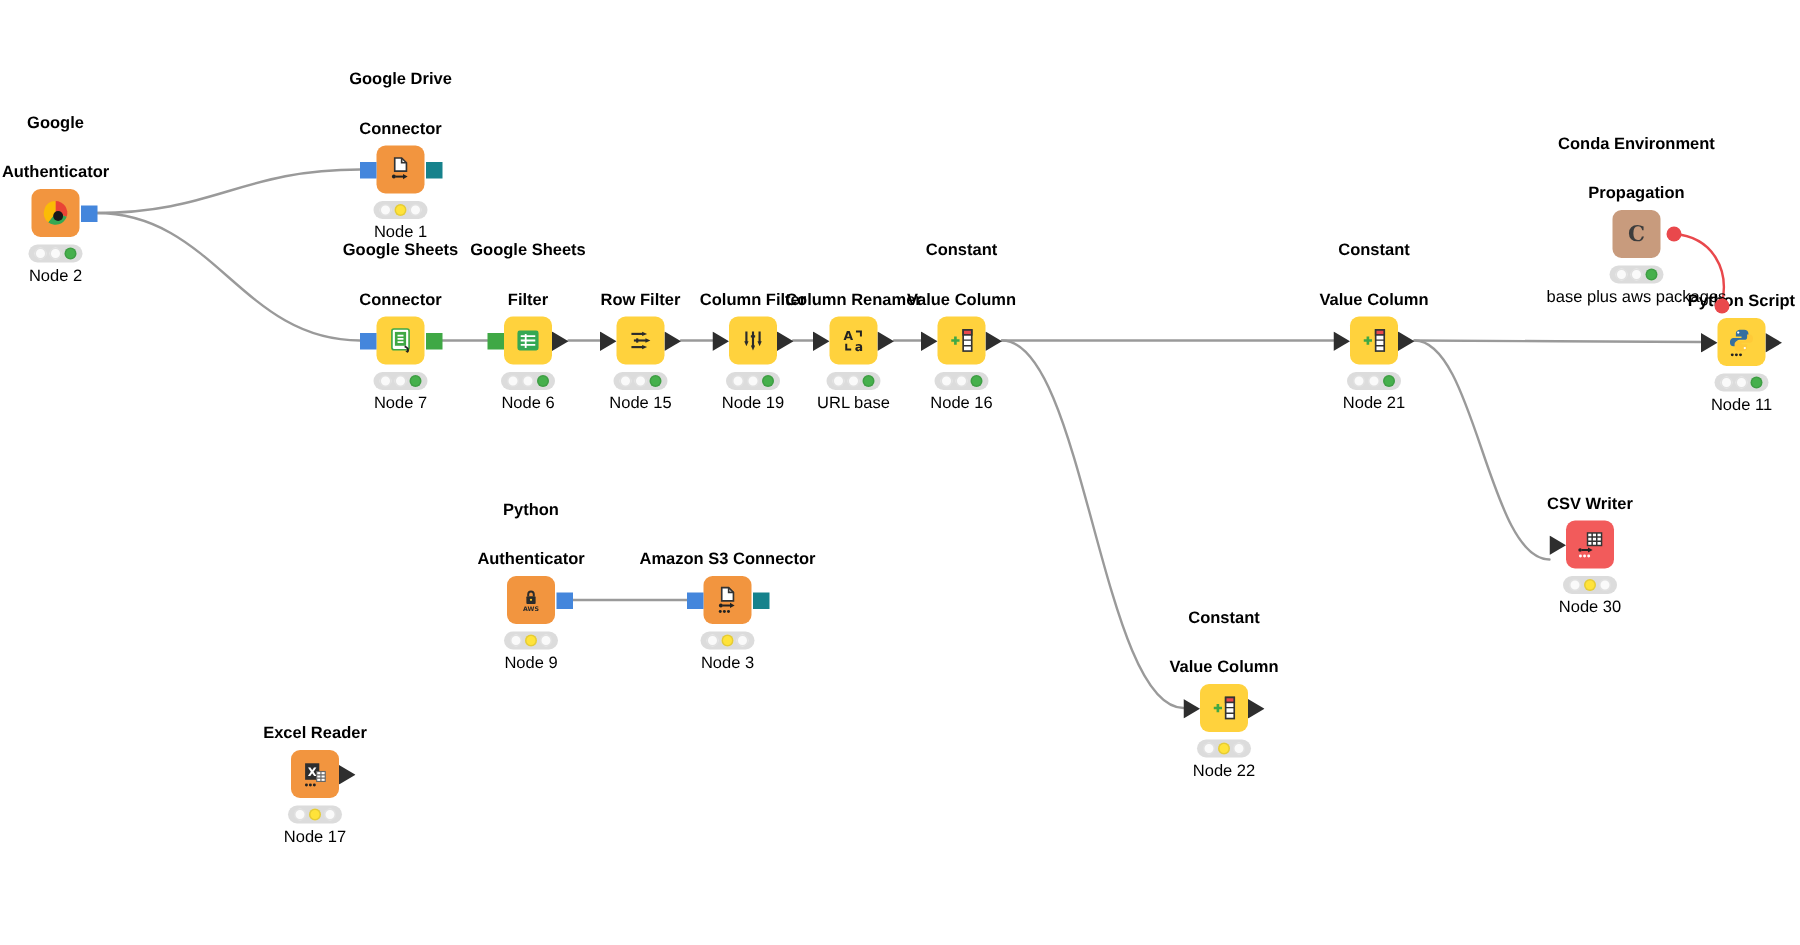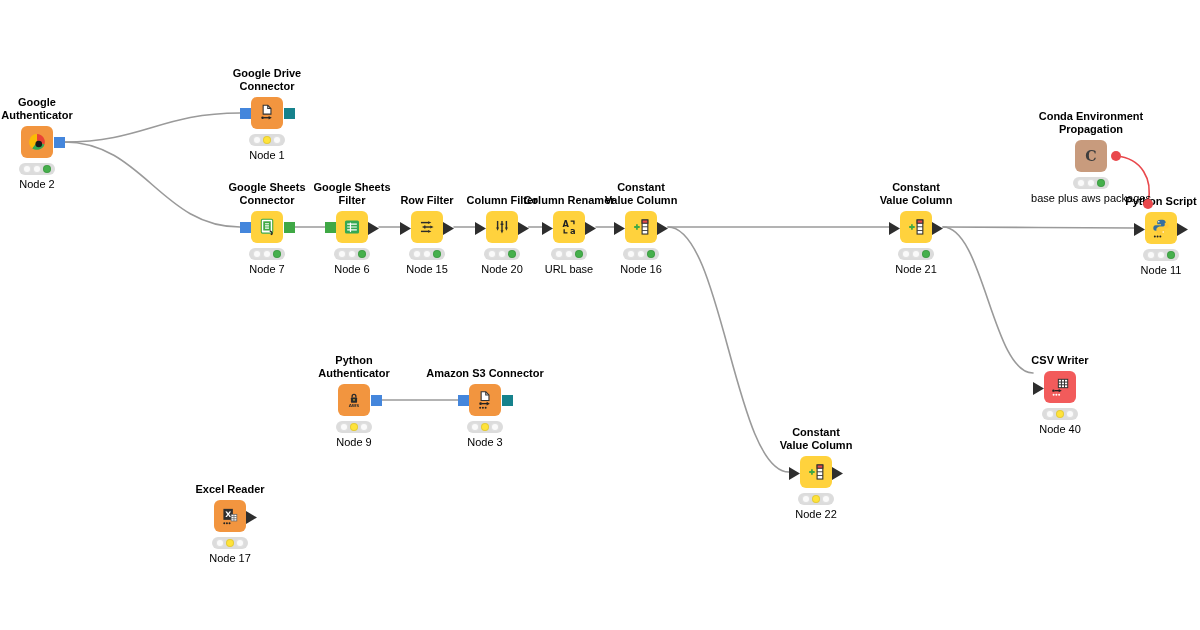--- a/index.html
+++ b/index.html
@@ -12,21 +12,21 @@
   .node{position:absolute;width:32px;height:32px;z-index:2;}
   .node-icon{
     width:32px;height:32px;border-radius:6px;
     display:flex;align-items:center;justify-content:center;
   }
   .node-label{
     position:absolute;bottom:36px;left:50%;transform:translateX(-50%);
     width:160px;text-align:center;font-size:11px;font-weight:bold;
     line-height:13px;color:#000;pointer-events:none;
   }
-  .node-label .line{white-space:nowrap;}
+  .node-label .line{white-space:nowrap;margin-top:20px;}
   .traffic-light{
     position:absolute;top:37px;left:50%;transform:translateX(-50%);
     width:36px;height:12px;background:#dcdcdc;border-radius:6px;
     display:flex;align-items:center;justify-content:center;gap:2px;
   }
   .dot{
     width:8px;height:8px;border-radius:50%;background:#fafafa;
     box-shadow:inset 0 0 0 1px rgba(0,0,0,0.10);
   }
   .node-caption{
@@ -198,21 +198,21 @@
             <polygon points="0,0 11,6.5 0,13" fill="#2e2e2e"></polygon>
           </svg></div>
         <div class="port" style="top: 9.5px; right: -11px;"><svg width="11" height="13">
             <polygon points="0,0 11,6.5 0,13" fill="#2e2e2e"></polygon>
           </svg></div>
         <div class="traffic-light">
           <div class="dot"></div>
           <div class="dot"></div>
           <div class="dot" style="background: rgb(70, 176, 76);"></div>
         </div>
-        <div class="node-caption">Node 20</div>
+        <div class="node-caption">Node 19</div>
       </div>
       <div class="node" style="left: 553px; top: 211px;">
         <div class="node-label">
           <div class="line">Column Renamer</div>
         </div>
         <div class="node-icon" style="background: rgb(255, 210, 61);">
           <svg width="22" height="22" viewBox="0 0 20 20">
             <text x="4" y="9.6" font-size="7.5" font-weight="bold" fill="#222" font-family="DejaVu Sans, sans-serif">A</text>
             <path d="M11.5 4.6 h3 v3" fill="none" stroke="#222" stroke-width="1.2"></path>
             <path d="M5.6 12 v3.4 h3" fill="none" stroke="#222" stroke-width="1.2"></path>
@@ -324,21 +324,21 @@
             <polygon points="0,0 11,6.5 0,13" fill="#2e2e2e"></polygon>
           </svg></div>
         <div class="port port-circle" style="background: rgb(233, 72, 76); left: -2px; top: -13px;"></div>
         <div class="traffic-light">
           <div class="dot"></div>
           <div class="dot"></div>
           <div class="dot" style="background: rgb(70, 176, 76);"></div>
         </div>
         <div class="node-caption">Node 11</div>
       </div>
-      <div class="node" style="left: 1044px; top: 371px;">
+      <div class="node" style="left: 1044px; top: 347px;">
         <div class="node-label">
           <div class="line">CSV Writer</div>
         </div>
         <div class="node-icon" style="background: rgb(242, 91, 91);">
           <svg width="22" height="22" viewBox="0 0 20 20">
             <rect x="8.5" y="3" width="8.5" height="7.6" fill="#ffffff" stroke="#333" stroke-width="0.9"></rect>
             <path d="M8.5 5.5 h8.5 M8.5 8 h8.5 M11.3 3 v7.6 M14.1 3 v7.6" stroke="#333" stroke-width="0.9"></path>
             <circle cx="4" cy="13.3" r="1.1" fill="#222"></circle>
             <path d="M5 13.3 H9.2" stroke="#222" stroke-width="1.2"></path>
             <path d="M8.8 11.8 L11.6 13.3 L8.8 14.8 Z" fill="#222"></path>
@@ -348,21 +348,21 @@
           </svg>
         </div>
         <div class="port" style="top: 9.5px; left: -11px;"><svg width="11" height="13">
             <polygon points="0,0 11,6.5 0,13" fill="#2e2e2e"></polygon>
           </svg></div>
         <div class="traffic-light">
           <div class="dot"></div>
           <div class="dot" style="background: rgb(255, 227, 58);"></div>
           <div class="dot"></div>
         </div>
-        <div class="node-caption">Node 40</div>
+        <div class="node-caption">Node 30</div>
       </div>
       <div class="node" style="left: 338px; top: 384px;">
         <div class="node-label">
           <div class="line">Python</div>
           <div class="line">Authenticator</div>
         </div>
         <div class="node-icon" style="background: rgb(242, 149, 63);">
           <svg width="22" height="22" viewBox="0 0 20 20">
             <rect x="7.2" y="7.8" width="5.6" height="4.6" rx="0.6" fill="#2b2b2b"></rect>
             <path d="M8.3 7.8 V6.6 a1.7 1.7 0 0 1 3.4 0 V7.8" fill="none" stroke="#2b2b2b" stroke-width="1.2"></path>
@@ -422,21 +422,21 @@
         <div class="port" style="top: 9.5px; right: -11px;"><svg width="11" height="13">
             <polygon points="0,0 11,6.5 0,13" fill="#2e2e2e"></polygon>
           </svg></div>
         <div class="traffic-light">
           <div class="dot"></div>
           <div class="dot" style="background: rgb(255, 227, 58);"></div>
           <div class="dot"></div>
         </div>
         <div class="node-caption">Node 22</div>
       </div>
-      <div class="node" style="left: 214px; top: 500px;">
+      <div class="node" style="left: 194px; top: 500px;">
         <div class="node-label">
           <div class="line">Excel Reader</div>
         </div>
         <div class="node-icon" style="background: rgb(242, 149, 63);">
           <svg width="22" height="22" viewBox="0 0 20 20">
             <rect x="4" y="3.5" width="8.6" height="10" fill="#2e2e2e"></rect>
             <text x="8.3" y="11.3" text-anchor="middle" font-size="7" font-weight="bold" fill="#ffffff" font-family="DejaVu Sans, sans-serif">X</text>
             <rect x="11" y="8.5" width="5.2" height="6" fill="#ffffff" stroke="#666" stroke-width="0.7"></rect>
             <path d="M11 10.5 h5.2 M11 12.5 h5.2 M13.6 8.5 v6" stroke="#666" stroke-width="0.7"></path>
             <circle cx="4.8" cy="16.6" r="0.9" fill="#222"></circle>

